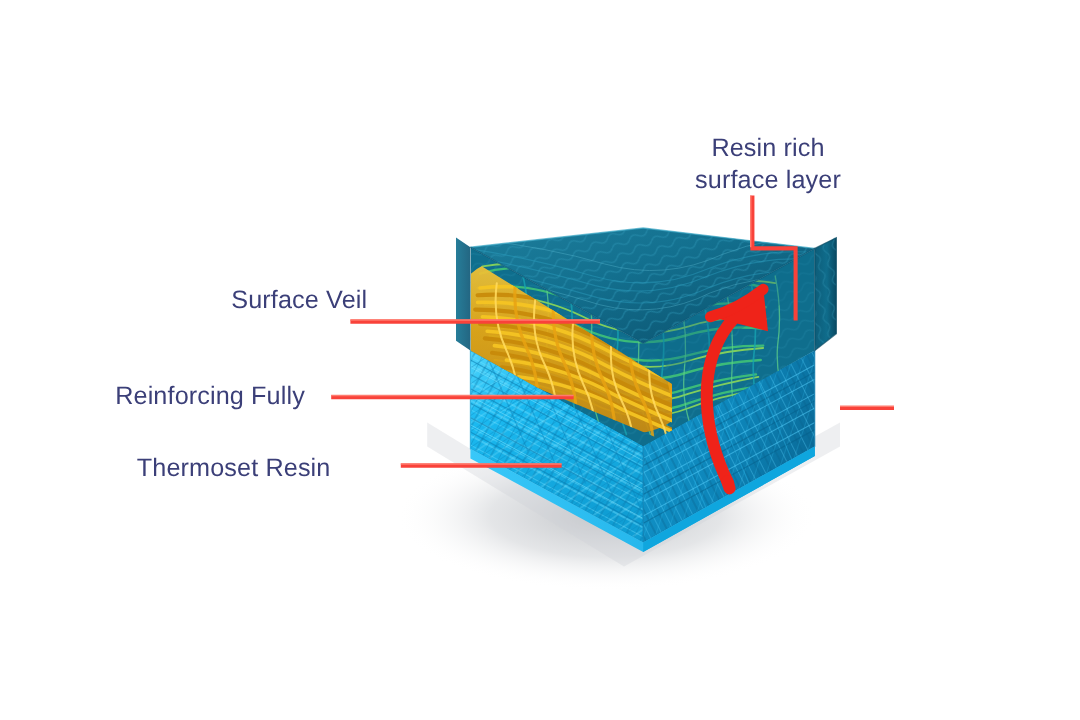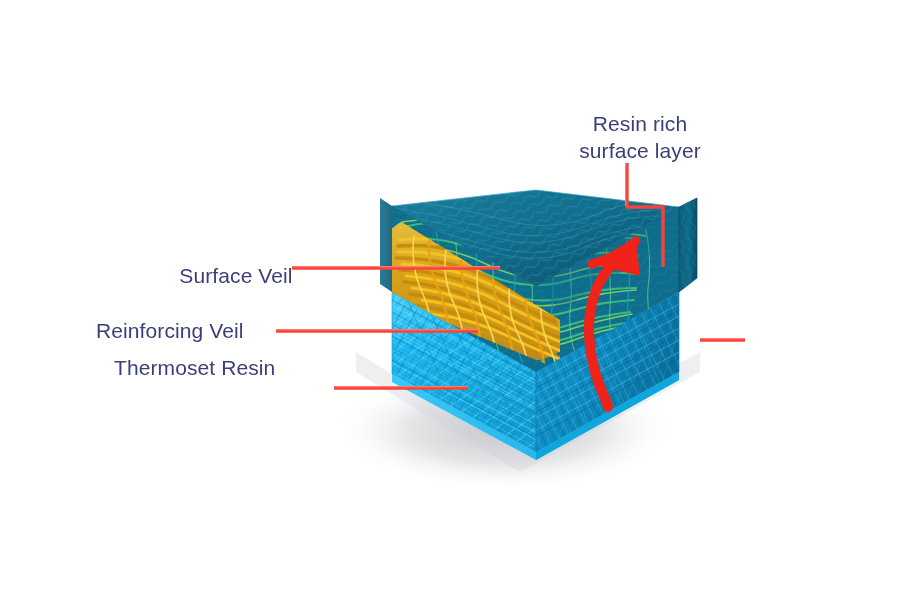--- a/index.html
+++ b/index.html
@@ -17,23 +17,23 @@
   .label{
     position:absolute;
     color:#3b3f78;
     font-size:21px;
     line-height:27px;
     letter-spacing:0.1px;
     white-space:pre-line;
     font-weight:400;
   }
   .lbl-resin-rich{ left:560px; top:110px; width:160px; text-align:center;}
-  .lbl-surface-veil{ left:166px; top:262px; width:140px; text-align:center;}
+  .lbl-surface-veil{ left:166px; top:237px; width:140px; text-align:right;}
   .lbl-reinforcing{ left:96px; top:317px; width:180px; text-align:left;}
-  .lbl-thermoset{ left:114px; top:354px; width:185px; text-align:left;}
+  .lbl-thermoset{ left:114px; top:377px; width:185px; text-align:left;}
   .lbl-fully-infused{ left:750px; top:310px; width:142px; text-align:center;}
 </style>
 </head>
 <body>
 
 <div id="stage">
 
   <svg width="900" height="600" viewBox="0 0 900 600">
     <defs>
 
@@ -362,18 +362,18 @@
 
       <path d="M606 401 l2 6" stroke="#ef2319" stroke-width="10" stroke-linecap="round"></path>
     </g>
   </svg>
 
   <div class="label lbl-resin-rich">Resin rich
 surface layer</div>
 
   <div class="label lbl-surface-veil">Surface Veil</div>
 
-  <div class="label lbl-reinforcing">Reinforcing Veil</div>
+  <div class="label lbl-reinforcing">Reinforcing Fully</div>
 
   <div class="label lbl-thermoset">Thermoset Resin</div>
 
 
 </div>
 
 </body></html>

